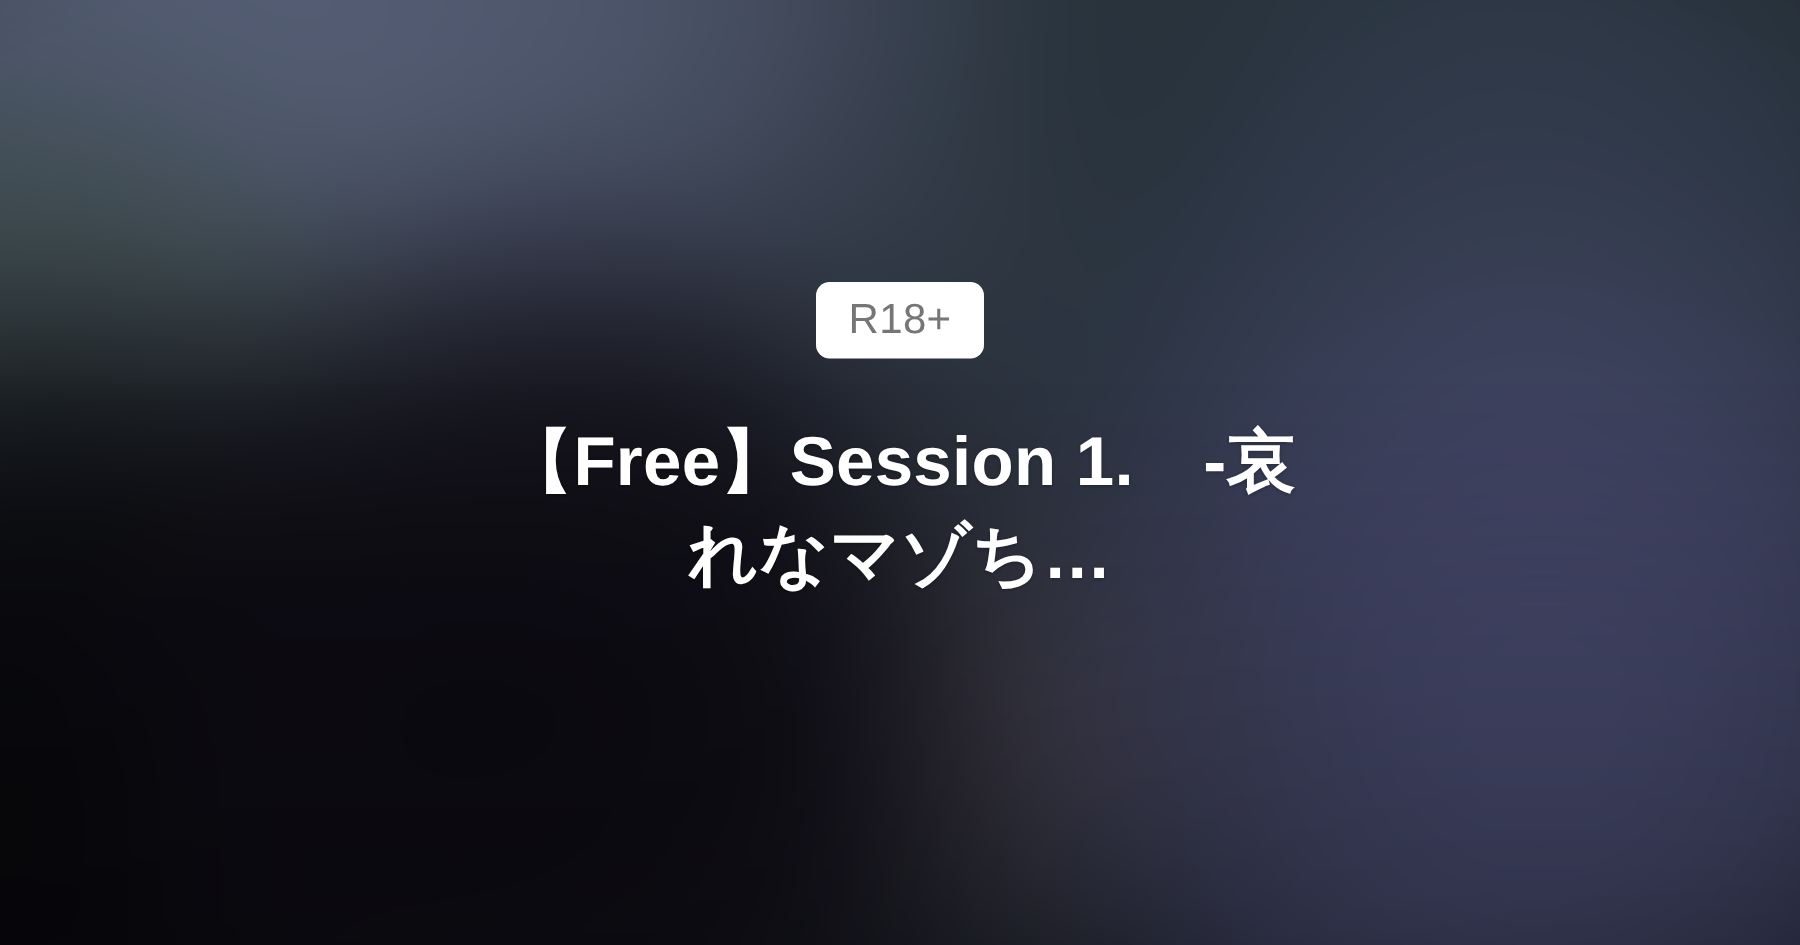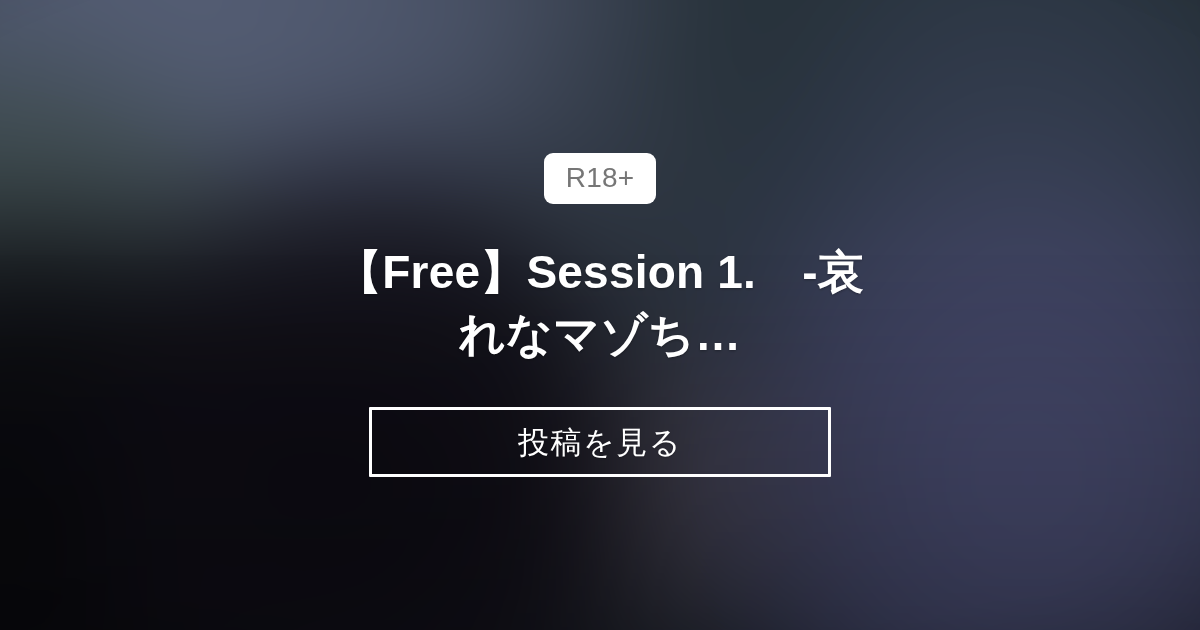--- a/index.html
+++ b/index.html
@@ -159,17 +159,16 @@
   </div>
 
   <div id="vignette"></div>
 
   <div id="content">
 
     <div id="age-badge">R18+</div>
 
     <h1 id="title">【Free】Session 1.　-哀れなマゾち…</h1>
 
-    <div id="cta-button">投稿を見る</div>
 
   </div>
 
 </div>
 
 </body></html>

